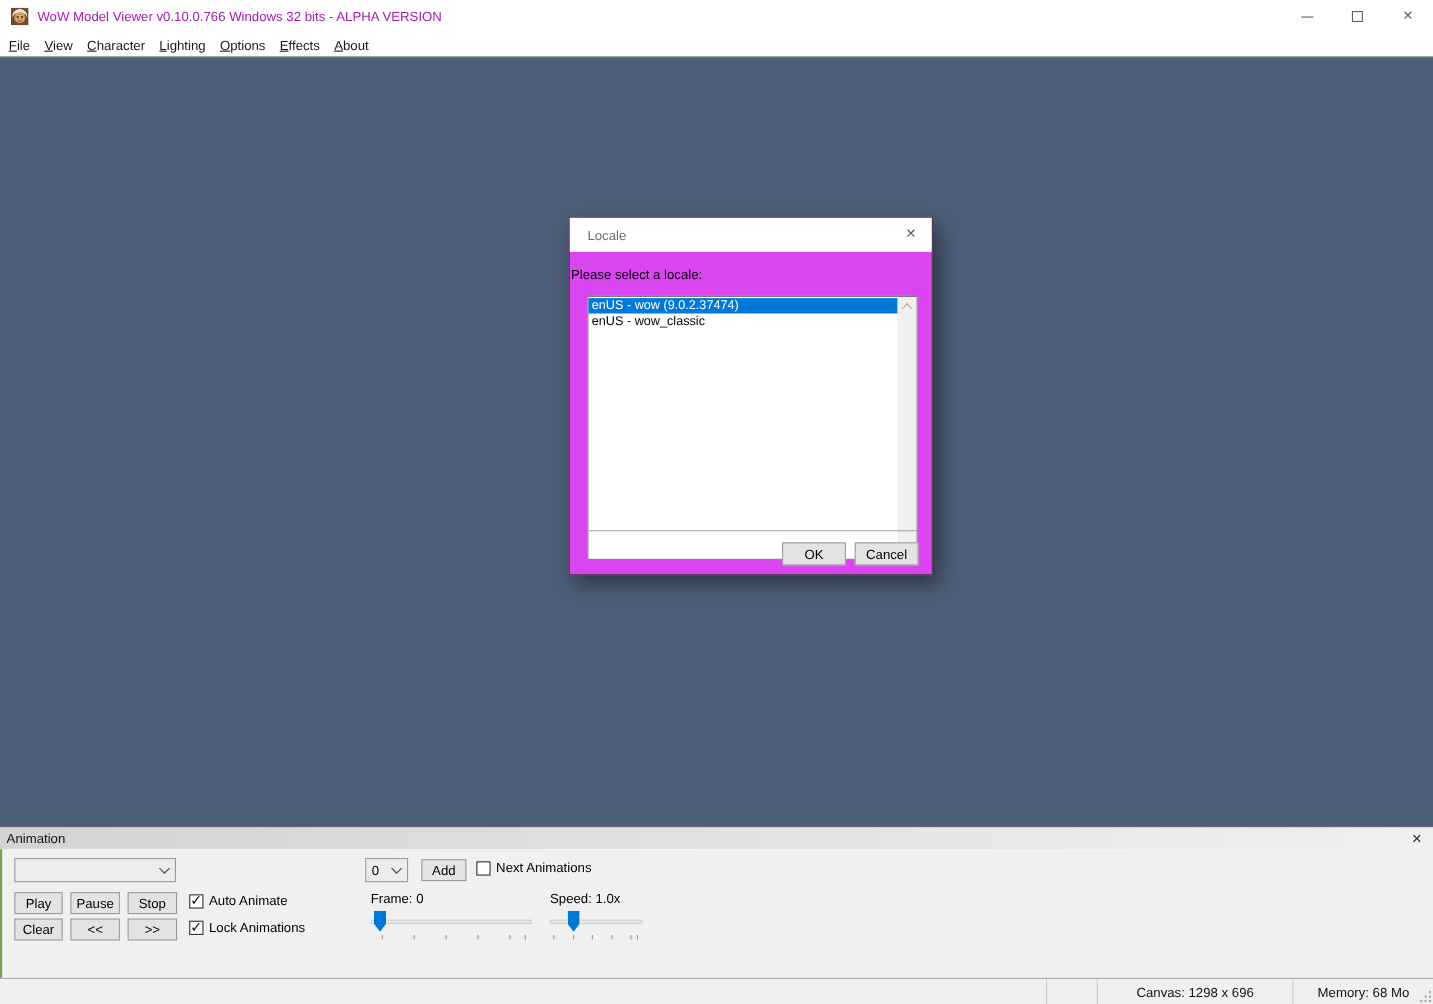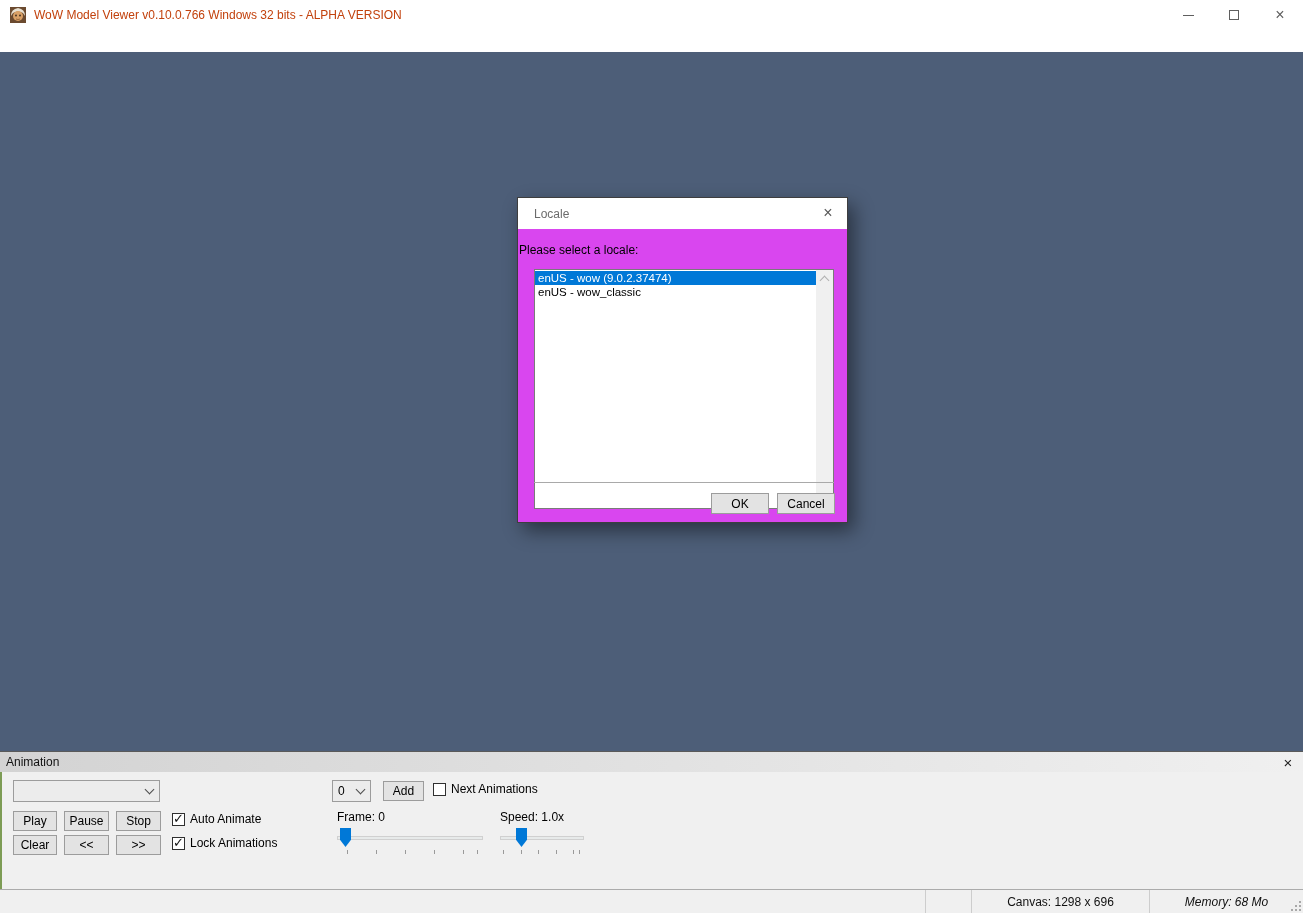--- a/index.html
+++ b/index.html
@@ -2,21 +2,21 @@
 <html><head>
 <meta charset="utf-8">
 <style>
   * { margin:0; padding:0; box-sizing:border-box; }
   html,body { width:1303px; height:913px; font-family:"Liberation Sans", sans-serif; }
   .window { position:relative; width:1303px; height:913px; background:#ffffff; overflow:hidden; font-size:12px; color:#000; }
 
   
   .titlebar { position:absolute; left:0; top:0; width:1303px; height:30px; background:#ffffff; display:flex; align-items:center; }
   .app-icon { width:16px; height:16px; margin-left:10px; flex:0 0 auto; }
-  .title-text { margin-left:8px; font-size:12px; color:#c2410c; white-space:nowrap; }
+  .title-text { margin-left:8px; font-size:12px; color:#a21caf; white-space:nowrap; }
   .win-controls { position:absolute; right:0; top:0; height:30px; display:flex; }
   .win-btn { width:46px; height:30px; display:flex; align-items:center; justify-content:center; }
   .min-glyph { width:11px; height:1px; background:#5f5f5f; }
   .max-glyph { width:10px; height:10px; border:1px solid #5f5f5f; }
   .close-glyph { font-size:16px; color:#5f5f5f; line-height:1; font-weight:400; }
 
   
   .menubar { position:absolute; left:0; top:30px; width:1303px; height:22px; background:#ffffff; display:flex; align-items:center; padding-left:8px; border-bottom:1px solid #9a9a9a; }
   .menu-item { font-size:12px; color:#1a1a1a; margin-right:13px; white-space:nowrap; cursor:default; }
   .menu-item u { text-decoration:underline; }
@@ -50,21 +50,21 @@
   .slider .thumb { position:absolute; top:0; width:11px; height:19px; background:#0078d7; clip-path:polygon(0 0,100% 0,100% 62%,50% 100%,0 62%); }
   .ticks { position:absolute; height:6px; }
   .tick { position:absolute; top:0; width:1px; height:4px; background:#9a9a9a; }
 
   
   .statusbar { position:absolute; left:0; top:889px; width:1303px; height:24px; background:#f0f0f0; border-top:1px solid #ababab; display:flex; }
   .status-cell { height:100%; display:flex; align-items:center; justify-content:center; font-size:12px; color:#111; border-left:1px solid #cdcdcd; }
   .cell-fill { flex:1; border-left:none; }
   .cell-small { width:46px; }
   .cell-canvas { width:178px; }
-  .cell-memory { width:154px; position:relative;font-style:italic; }
+  .cell-memory { width:128px; position:relative; }
   .resize-grip { position:absolute; right:2px; bottom:2px; width:10px; height:10px; }
   .resize-grip i { position:absolute; width:2px; height:2px; background:#a8a8a8; }
 
   
   .dialog { position:absolute; left:517px; top:197px; width:331px; height:326px; background:#d946ef; border:1px solid #3e3e3e; box-shadow:6px 8px 18px rgba(0,0,0,0.45); z-index:10; }
   .dialog-titlebar { position:relative; width:100%; height:31px; background:#ffffff; display:flex; align-items:center; }
   .dialog-title { margin-left:16px; font-size:12px; color:#6b6b6b; }
   .dialog-close { position:absolute; right:10px; top:6px; width:18px; height:18px; display:flex; align-items:center; justify-content:center; font-size:16px; color:#5a5a5a; }
   .dialog-body { position:relative; width:100%; height:294px; }
   .dialog-prompt { position:absolute; left:1px; top:14px; font-size:12px; color:#000; }
@@ -103,20 +103,29 @@
         </div>
       <div class="win-btn">
           <span class="max-glyph"></span>
         </div>
       <div class="win-btn">
           <span class="close-glyph">×</span>
         </div>
     </div>
   </div>
 
+  <div class="menubar">
+    <span class="menu-item"><u>F</u>ile</span>
+    <span class="menu-item"><u>V</u>iew</span>
+    <span class="menu-item"><u>C</u>haracter</span>
+    <span class="menu-item"><u>L</u>ighting</span>
+    <span class="menu-item"><u>O</u>ptions</span>
+    <span class="menu-item"><u>E</u>ffects</span>
+    <span class="menu-item"><u>A</u>bout</span>
+  </div>
 
   <div class="viewport"></div>
 
   <div class="anim-header">
     <span class="anim-title">Animation</span>
     <span class="anim-close">
         <span>×</span>
       </span>
   </div>
 

